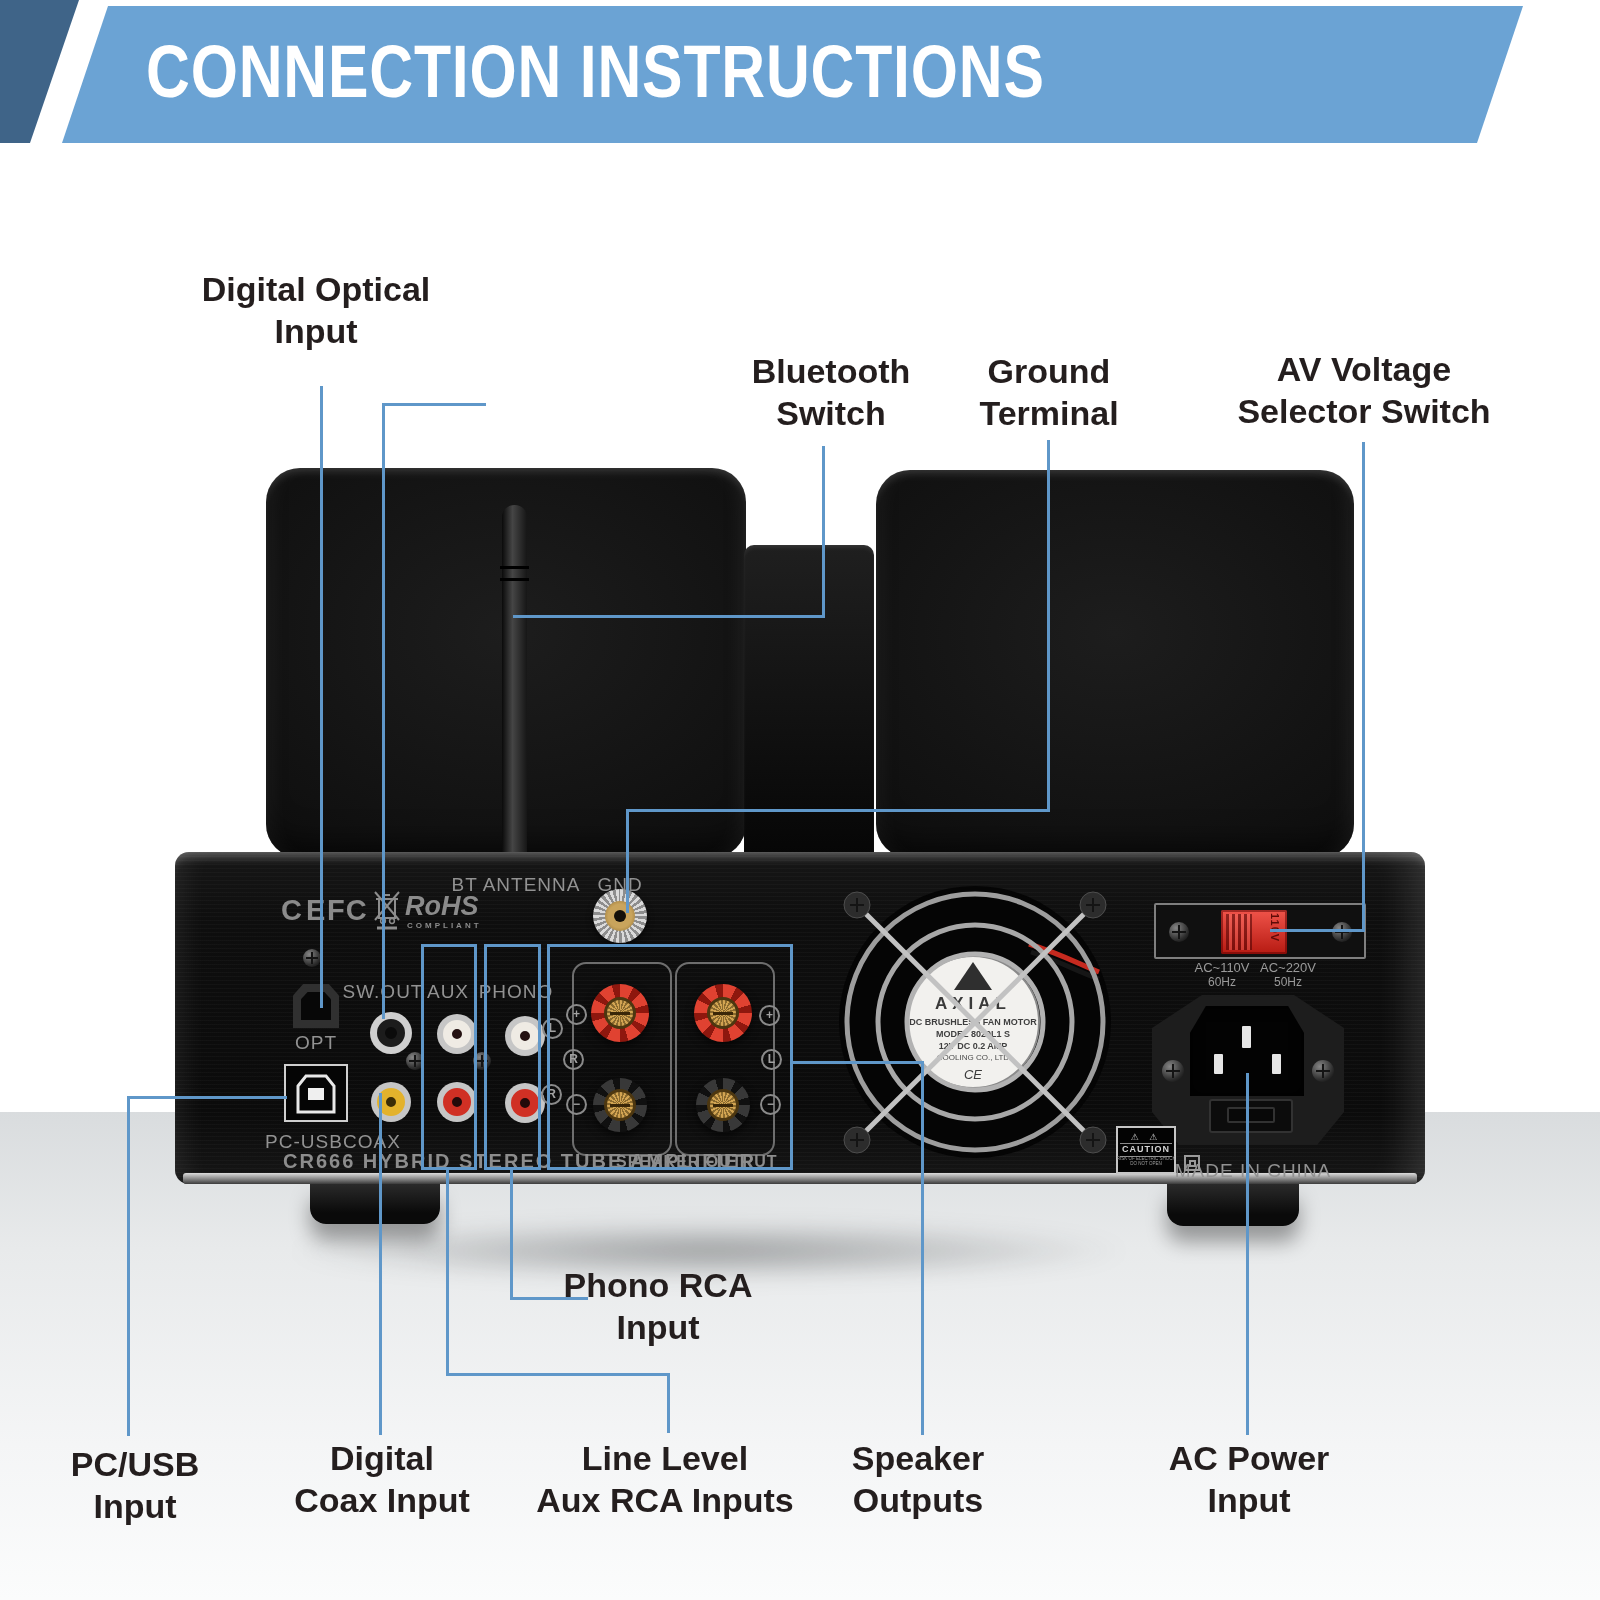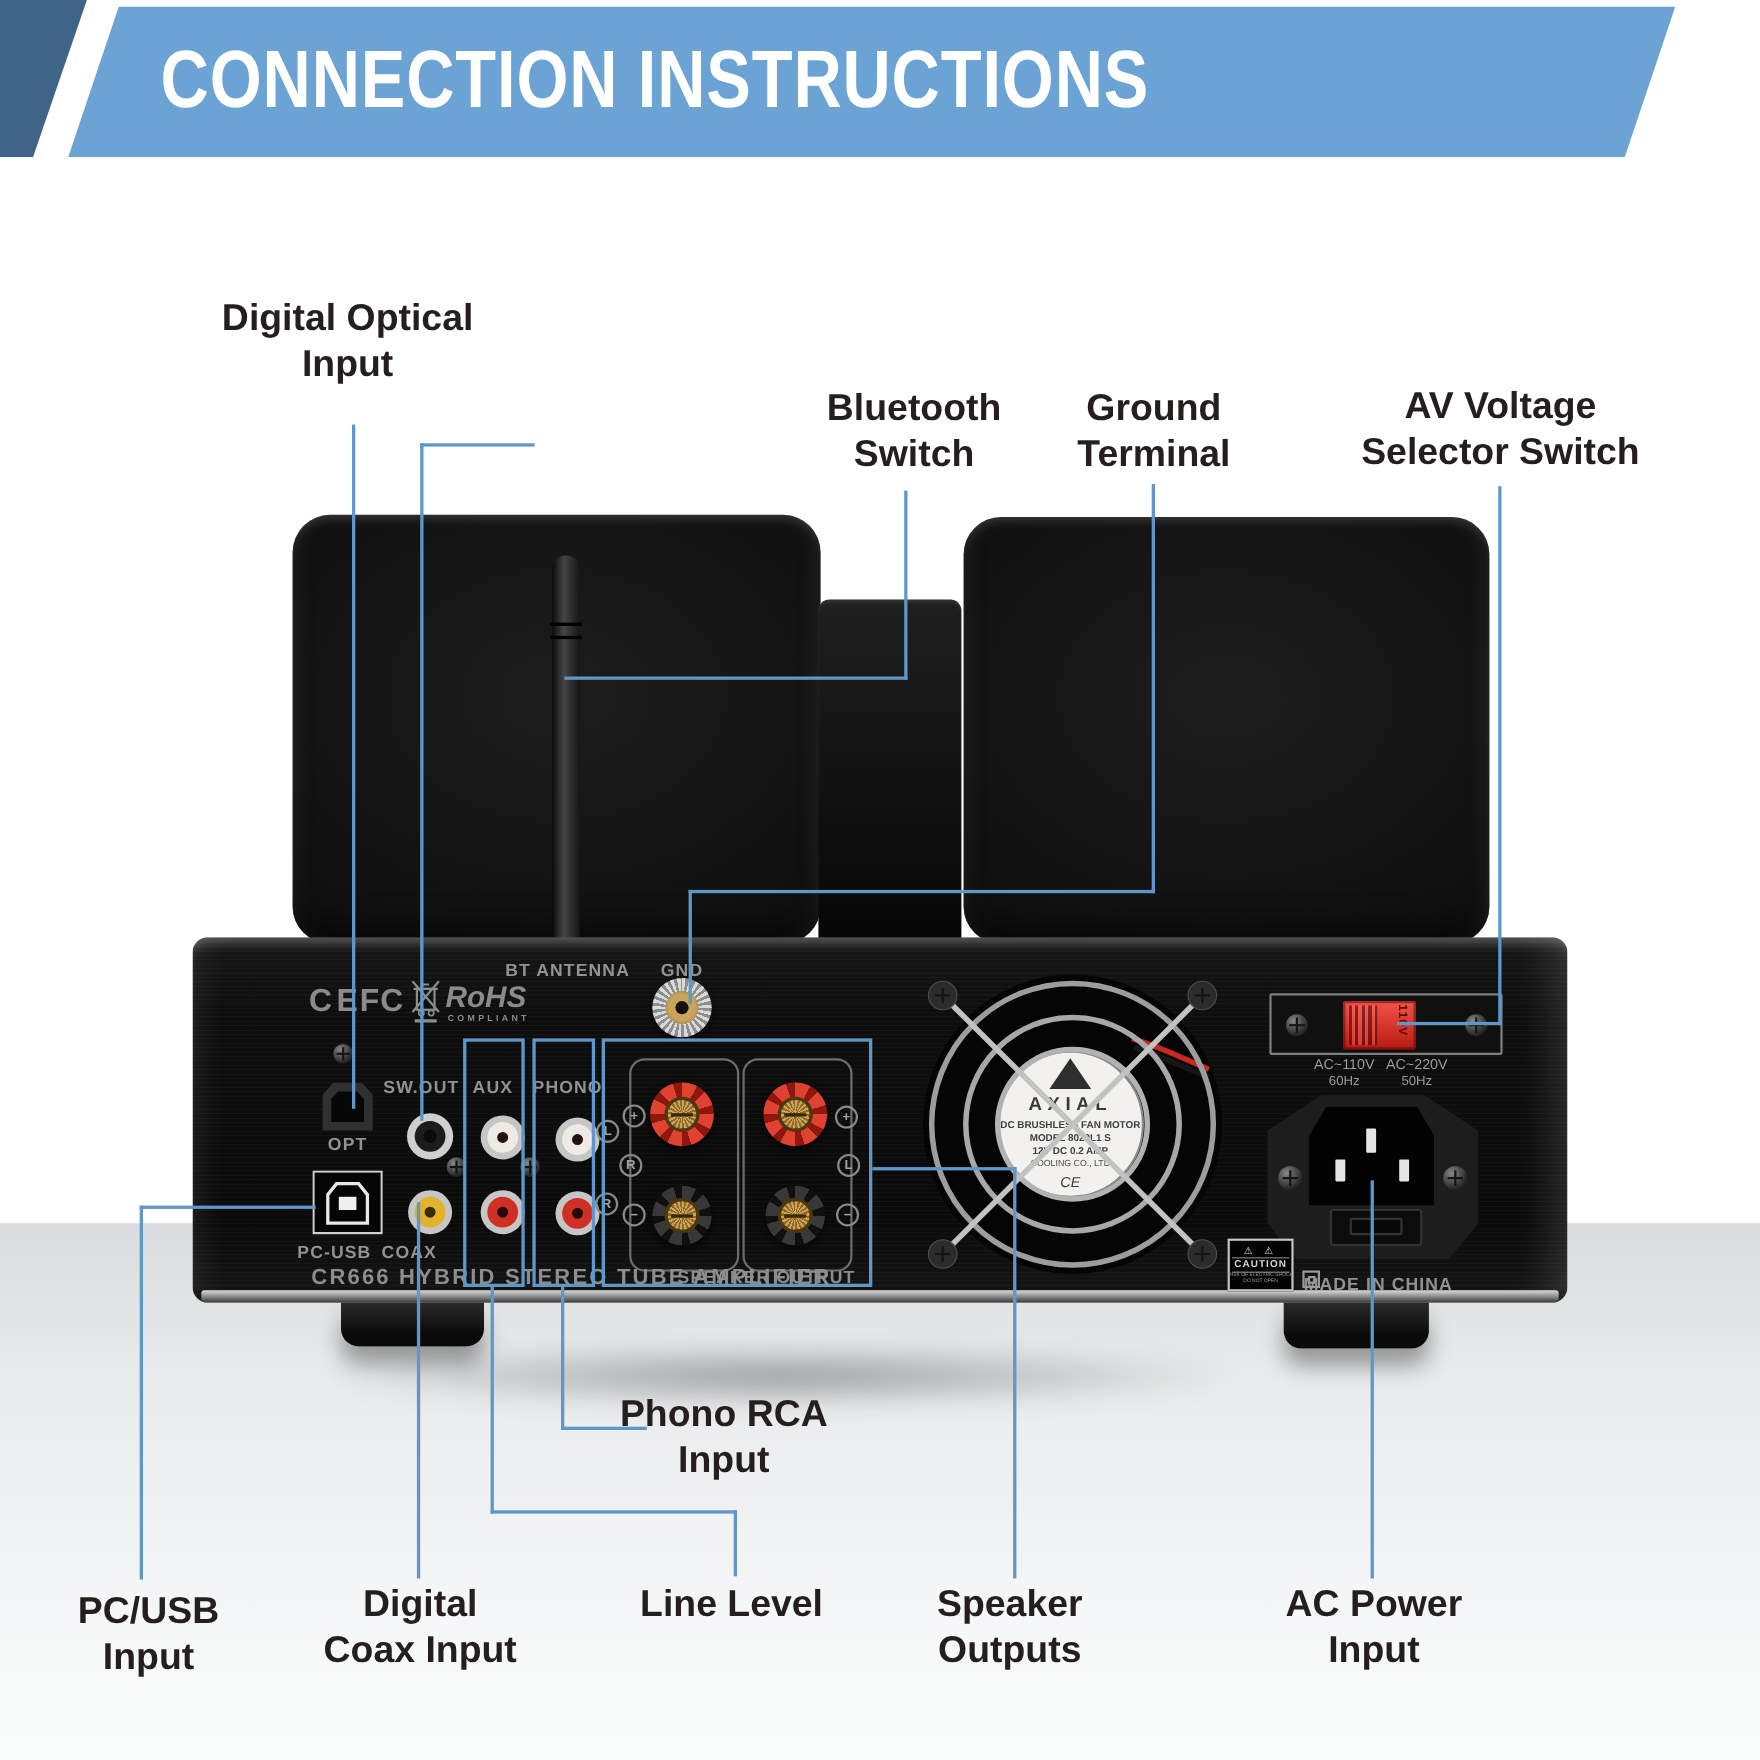--- a/index.html
+++ b/index.html
@@ -35,21 +35,21 @@
   .chassis{left:175px;top:852px;width:1250px;height:332px;border-radius:14px;z-index:3;
     background-image:repeating-linear-gradient(180deg,rgba(255,255,255,.028) 0 1px,rgba(255,255,255,0) 1px 4px),
       linear-gradient(180deg,#2c2c2c 0,#151515 14px,#0e0e0e 70px,#0b0b0b 260px,#141414 318px,#050505 100%);
     box-shadow:inset 0 10px 10px -6px rgba(255,255,255,.22),inset 26px 0 30px -20px rgba(255,255,255,.09),
       inset -34px 0 36px -18px rgba(255,255,255,.13);}
   .lip{left:183px;top:1173px;width:1234px;height:11px;border-radius:3px;z-index:4;
     background:linear-gradient(180deg,#dcdcdc,#8a8a8a 52%,#3b3b3b);}
   .foot{background:linear-gradient(180deg,#2a2a2a,#0a0a0a 72%);border-radius:0 0 16px 16px;z-index:3;
     box-shadow:0 16px 20px rgba(0,0,0,.35);}
   
-  .ptxt{position:absolute;color:#929292;font-weight:bold;letter-spacing:1px;font-size:16px;
+  .ptxt{position:absolute;color:#929292;font-weight:normal;letter-spacing:1px;font-size:19px;
     transform:translateX(-50%);white-space:nowrap;z-index:5;}
   .logo{position:absolute;color:#8b8b8b;font-weight:bold;z-index:5;white-space:nowrap;}
   .screw{position:absolute;border-radius:50%;z-index:5;
     background:radial-gradient(circle at 35% 30%,#868686,#2e2e2e 62%,#050505);}
   .screw::before{content:"";position:absolute;left:50%;top:16%;bottom:16%;width:2px;margin-left:-1px;background:#141414;}
   .screw::after{content:"";position:absolute;top:50%;left:16%;right:16%;height:2px;margin-top:-1px;background:#141414;}
   .rca{position:absolute;border-radius:50%;z-index:5;}
   .circ{position:absolute;width:17px;height:17px;border:2px solid #8a8a8a;border-radius:50%;color:#a2a2a2;
     font-size:12px;line-height:17px;text-align:center;font-weight:bold;z-index:6;}
   .grp{position:absolute;border:2px solid #6e6e6e;border-radius:14px;z-index:4;}
@@ -297,20 +297,21 @@
   <div class="lbl" style="left:135px;top:1443px">
     <div>PC/USB</div>
     <div>Input</div>
   </div>
   <div class="lbl" style="left:382px;top:1437px">
     <div>Digital</div>
     <div>Coax Input</div>
   </div>
   <div class="lbl" style="left:665px;top:1437px">
     <div>Line Level</div>
+    <div>Aux RCA Inputs</div>
   </div>
   <div class="lbl" style="left:918px;top:1437px">
     <div>Speaker</div>
     <div>Outputs</div>
   </div>
   <div class="lbl" style="left:1249px;top:1437px">
     <div>AC Power</div>
     <div>Input</div>
   </div>
 

